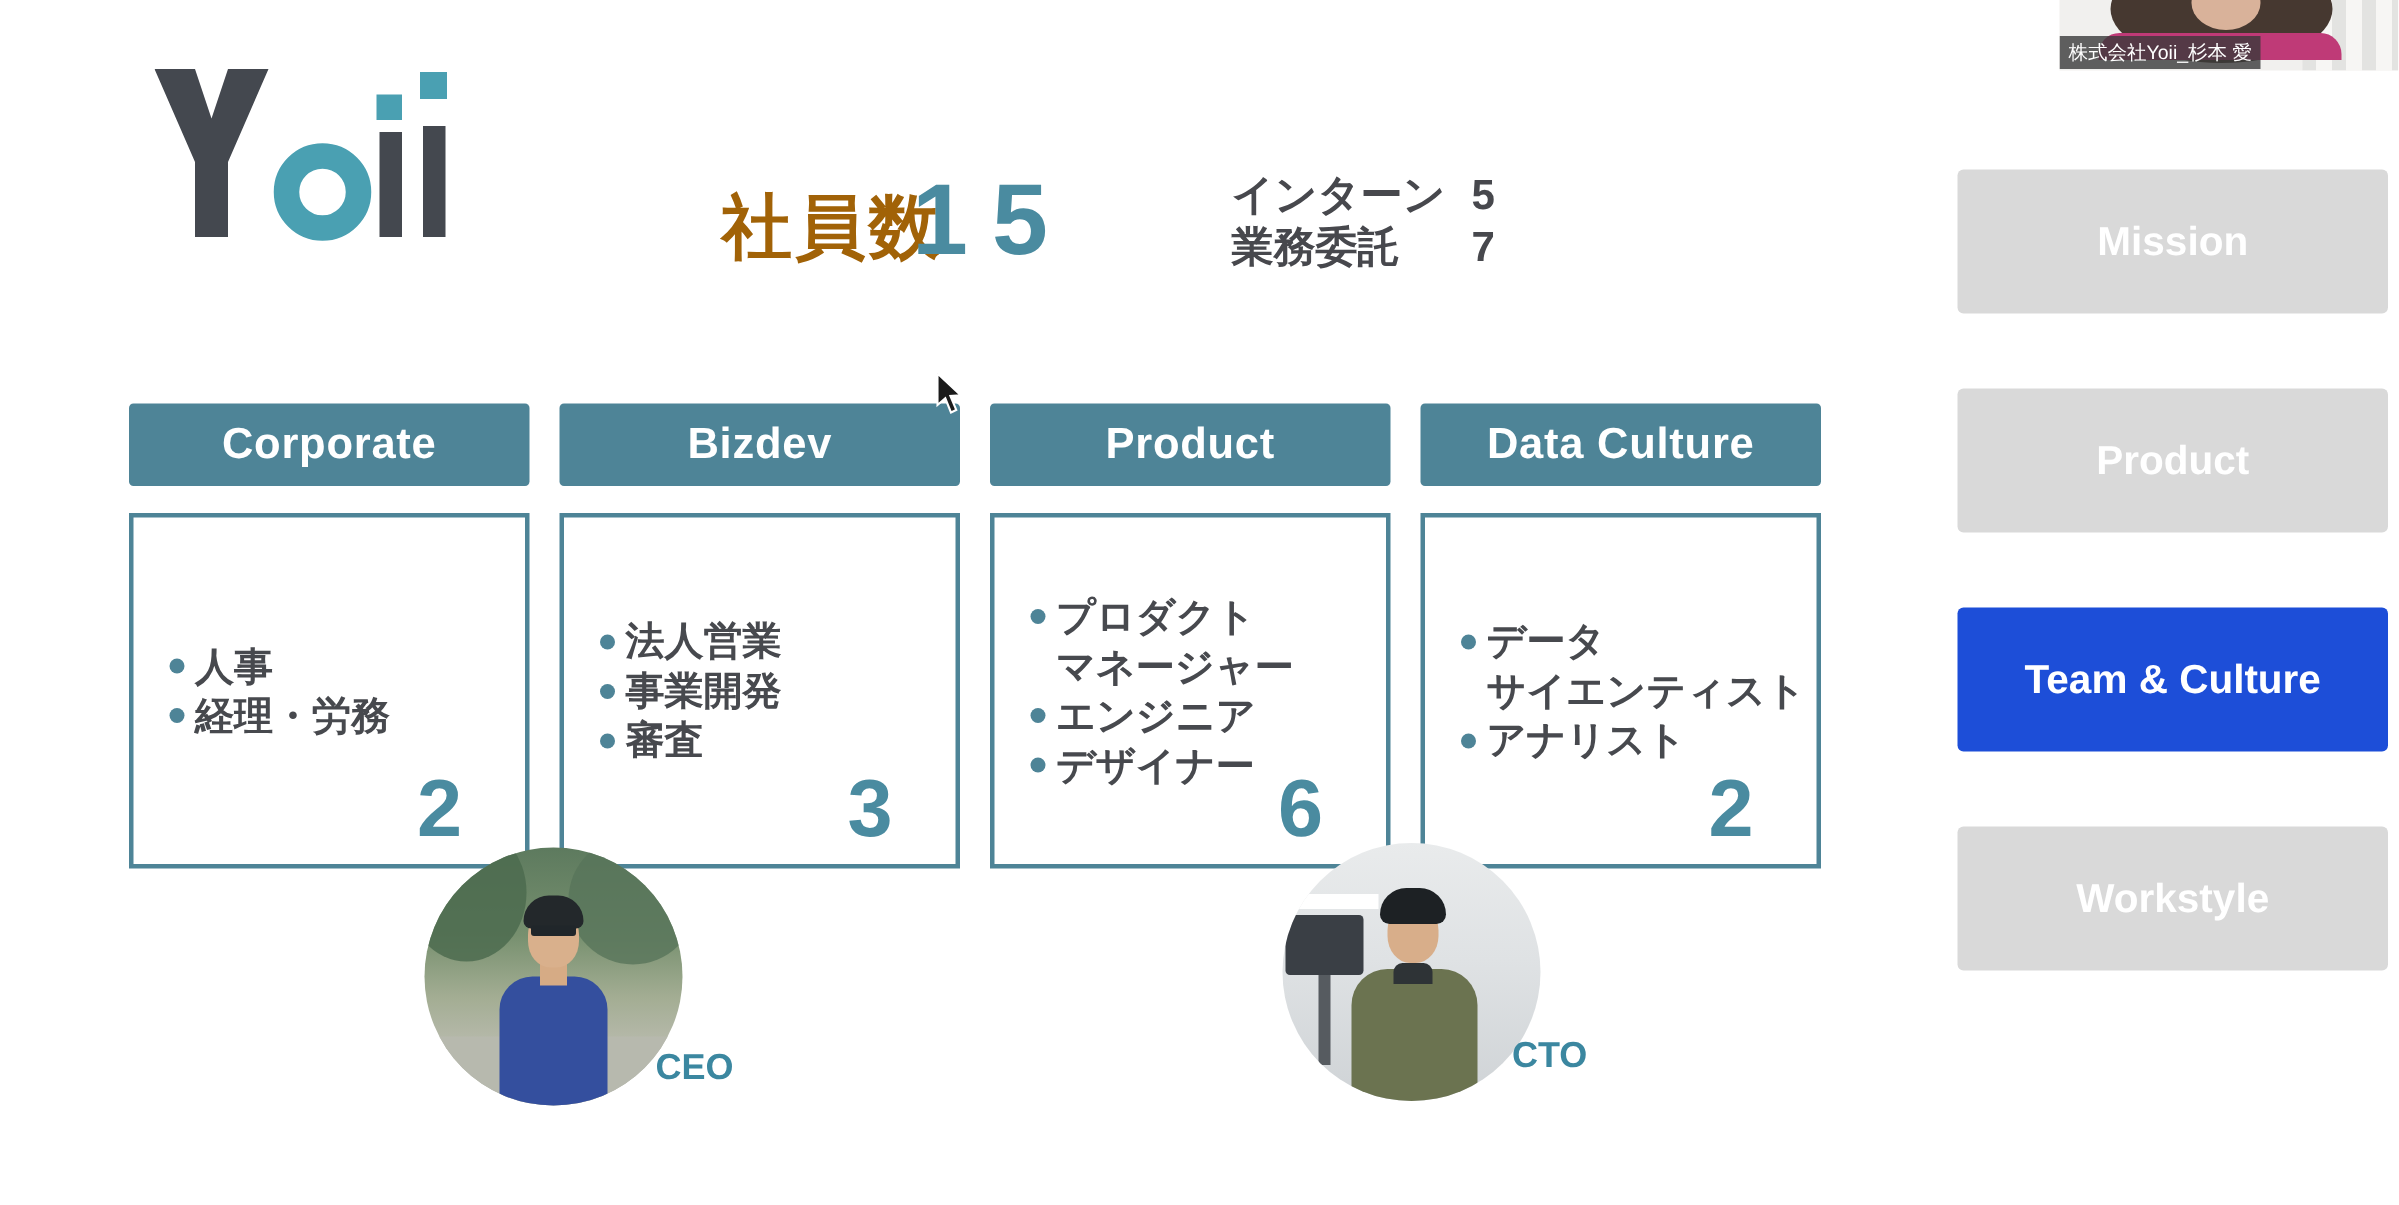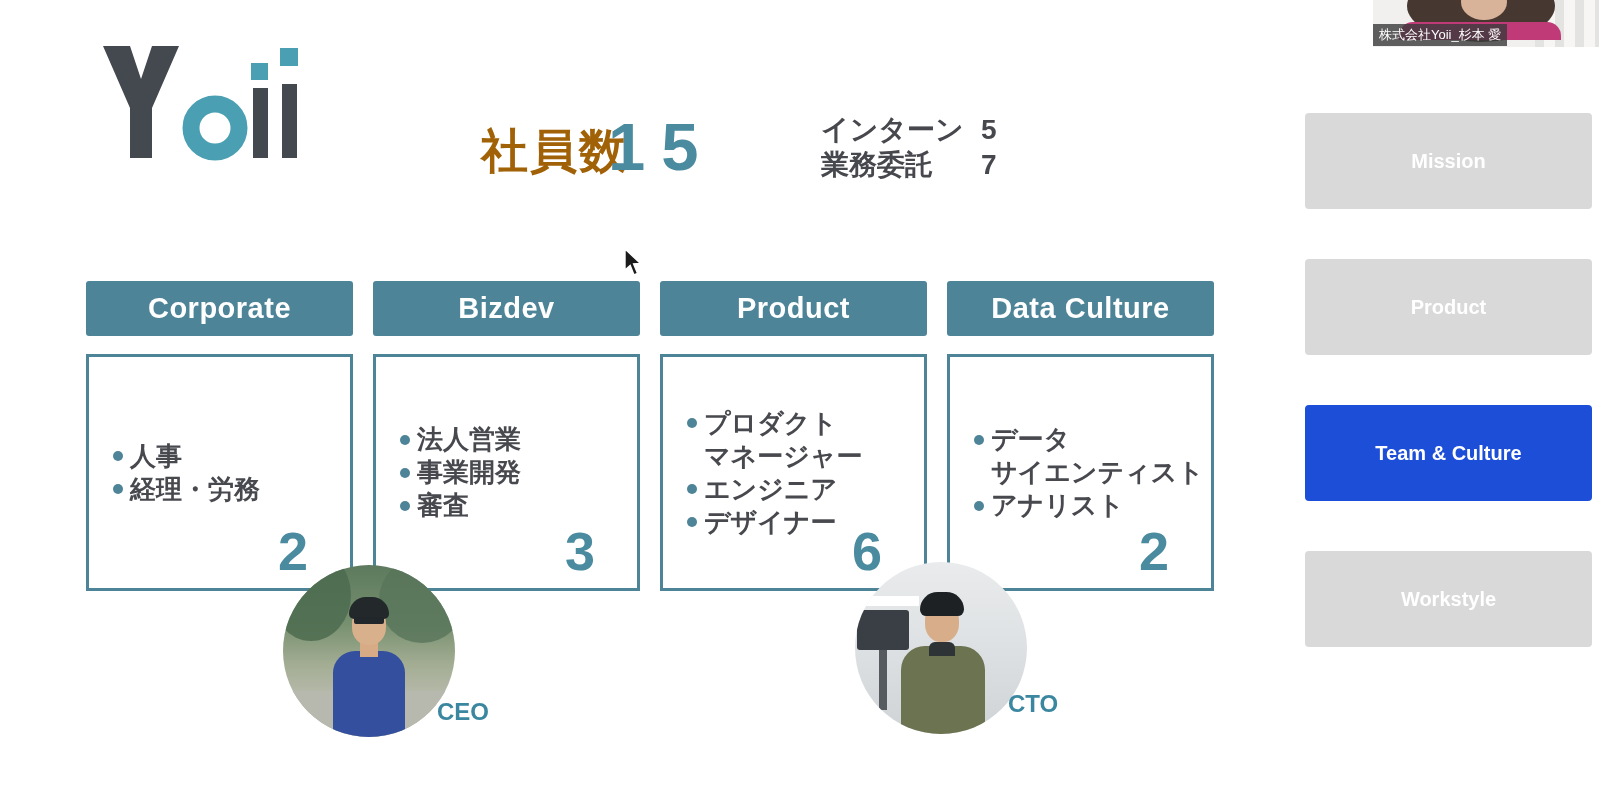--- a/index.html
+++ b/index.html
@@ -13,21 +13,21 @@
 
   
   .emp-label { position:absolute; left:437px; top:120px; font-size:47px; font-weight:700; color:#a16207; letter-spacing:2px;margin-left:44px; }
   .emp-value { position:absolute; left:608px; top:108px; font-size:67px; font-weight:700; color:#4a8ba0; letter-spacing:16px; }
   .supplement { position:absolute; left:785px; top:112px;margin-left:36px; }
   .sup-row { display:flex; font-size:28px; font-weight:700; color:#47484d; line-height:35px; }
   .sup-label { width:160px; }
   .sup-value { width:30px; text-align:left; }
 
   
-  .departments { position:absolute; left:86px; top:281px; display:flex; gap:20px;justify-content:center; }
+  .departments { position:absolute; left:86px; top:269px; display:flex; gap:20px;justify-content:center; }
   .dept { width:267px; }
   .dept-header { height:55px; background:#4e8497; border-radius:3px; display:flex; align-items:center; justify-content:center;
                  color:#ffffff; font-size:29px; font-weight:700; letter-spacing:0.5px; }
   .dept-box { position:relative; margin-top:18px; height:237px; border:3px solid #4e8497; background:#ffffff;
               display:flex; flex-direction:column; justify-content:center; padding-left:24px; padding-right:6px; }
   .dept-list { list-style:none; }
   .role-line { display:flex; align-items:center; font-size:26px; font-weight:700; color:#47494e; line-height:33px; white-space:nowrap; }
   .role-line .bullet { width:10px; height:10px; border-radius:50%; background:#4e8497; margin-right:7px; flex:0 0 auto; }
   .role-line.cont { padding-left:17px; }
   .dept-count { position:absolute; right:42px; bottom:10px; font-size:54px; font-weight:700; color:#4a8ba0; line-height:1; }
@@ -54,21 +54,21 @@
   .cto-collar{ left:74px; top:80px; width:26px; height:14px; border-radius:6px 6px 0 0; background:#2e3336; }
   .cto-head  { left:70px; top:40px; width:34px; height:40px; border-radius:46% 46% 45% 45%; background:#d8ae8a; }
   .cto-hair  { left:65px; top:30px; width:44px; height:24px; border-radius:22px 22px 8px 8px; background:#1d2124; }
   .person-label { position:absolute; font-size:24px; font-weight:700; color:#3b87a0; }
   .label-ceo { left:437px; top:698px; }
   .label-cto { left:1008px; top:690px;text-align:center; }
 
   
   .sidebar { position:absolute; left:1305px; top:113px; width:287px; display:flex; flex-direction:column; gap:50px; }
   .side-btn { height:96px; border-radius:4px; background:#d9d9d9; border:none; display:flex; align-items:center; justify-content:center;
-              color:#ffffff; font-size:20px; font-weight:700; font-family:"Liberation Sans",sans-serif; cursor:pointer; }
+              color:#ffffff; font-size:27px; font-weight:700; font-family:"Liberation Sans",sans-serif; cursor:pointer; }
   .side-btn.active { background:#1d4ed8; }
 
   
   .webcam { position:absolute; left:1373px; top:0; width:226px; height:47px; background:#f1f0ee; overflow:hidden; }
   .wc-stripes { position:absolute; right:0; top:0; width:64px; height:100%;
                 background:repeating-linear-gradient(90deg,#e3e3e1 0 9px,#f7f6f4 9px 20px); }
   .wc-hair { position:absolute; left:34px; top:-30px; width:148px; height:72px; border-radius:50%; background:#463830; }
   .wc-face { position:absolute; left:88px; top:-16px; width:46px; height:36px; border-radius:50%; background:#d9b29a; }
   .wc-top  { position:absolute; left:26px; top:22px; width:162px; height:18px; border-radius:14px 14px 0 0; background:#bf3a77; }
   .wc-label { position:absolute; left:0; bottom:1px; height:22px; background:rgba(58,58,58,0.8); color:#ffffff;

